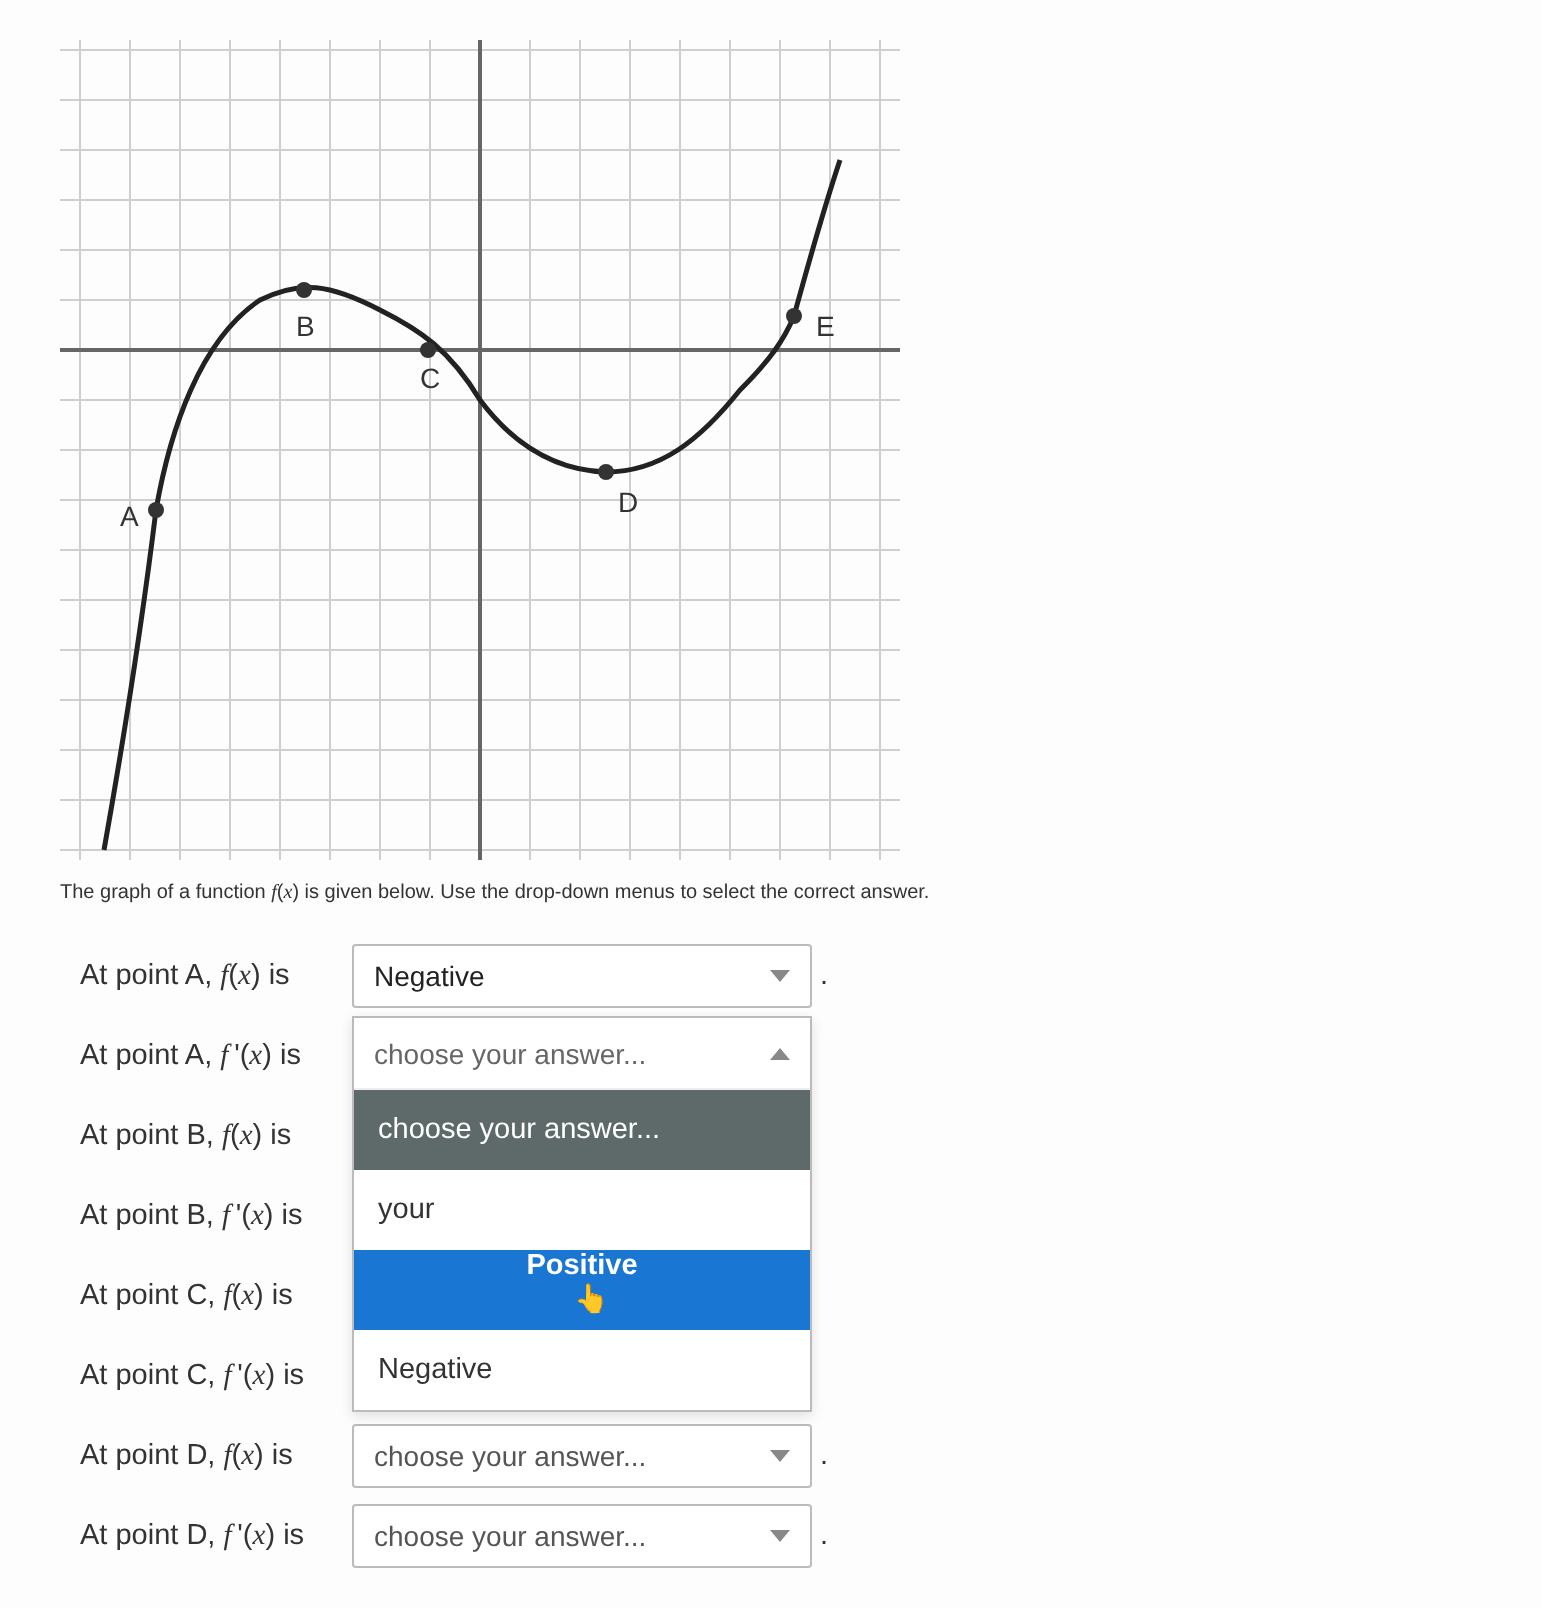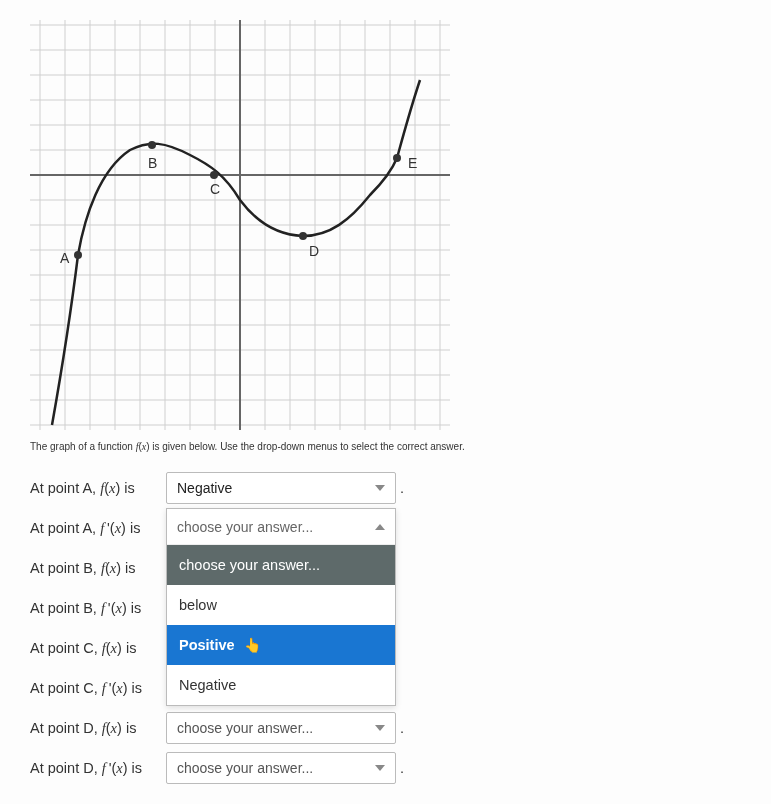--- a/index.html
+++ b/index.html
@@ -16,21 +16,21 @@
     position: relative;
     margin-bottom: 10px;
   }
   .graph-svg { display: block; }
   .instruction {
     font-size: 10px;
     color: #333;
     margin: 8px 0 14px 0;
     line-height: 1.4;
   }
-  .rows { position: relative; }
+  .rows { position: relative; margin-left: 10px; }
   .row {
     display: flex;
     align-items: center;
     height: 40px;
     gap: 8px;
   }
   .label {
     font-size: 14.5px;
     color: #333;
     white-space: nowrap;
@@ -78,21 +78,21 @@
   .dd-opt {
     height: 40px;
     display: flex; align-items: center;
     padding: 0 12px;
     font-size: 14.5px;
     color: #333;
     cursor: pointer;
     position: relative;
   }
   .dd-opt.placeholder { background: #5e6a6a; color: #fff; font-weight: 500; }
-  .dd-opt.hovered { background: #1976d2; color: #fff; font-weight: 600; }
+  .dd-opt.hovered { background: #1976d2; color: #fff; font-weight: 600; flex-direction: column; }
   .cursor-icon {
     margin-left: 10px;
     font-size: 14px;
   }
   .period { font-size: 14.5px; color:#333; margin-left: -4px; }
 </style>
 </head>
 <body>
 
 <div class="graph-container">
@@ -218,21 +218,21 @@
 
   <div class="dropdown-open-wrap">
     <div class="dd-head">
       <span>choose your answer...</span>
       <span class="chev chev-up"></span>
     </div>
     <div class="dd-opt placeholder">
       <span>choose your answer...</span>
     </div>
     <div class="dd-opt">
-      <span>below</span>
+      <span>your</span>
     </div>
     <div class="dd-opt hovered">
       <span>Positive</span>
       <span class="cursor-icon">👆</span>
     </div>
     <div class="dd-opt">
       <span>Negative</span>
     </div>
   </div>
 

